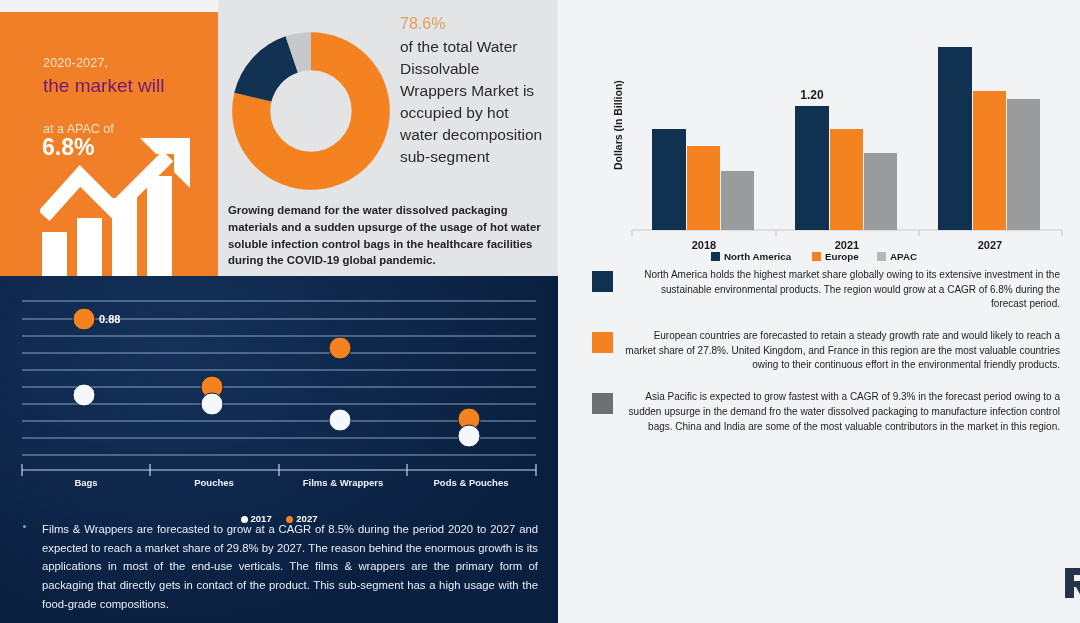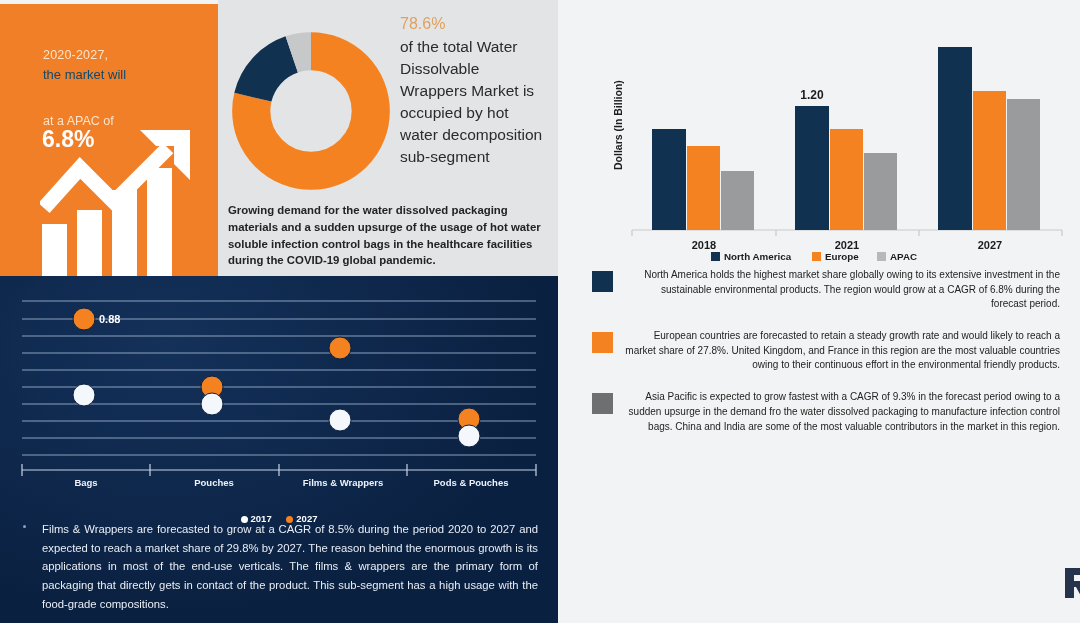--- a/index.html
+++ b/index.html
@@ -15,32 +15,32 @@
     position: relative;
     width: 1080px;
     height: 623px;
     overflow: hidden;
     background: #f2f3f4;
   }
 
   
   #orange-panel {
     position: absolute;
-    left: 0; top: 4px;
+    left: 0; top: 12px;
     width: 218px; height: 276px;
     background: #f07f28;
     overflow: hidden;
   }
   #orange-panel .ln1 {
     position: absolute; left: 43px; top: 44px;
     font-size: 12.5px; color: #fde3c9; letter-spacing: .2px;
   }
   #orange-panel .ln2 {
     position: absolute; left: 43px; top: 63px;
-    font-size: 13px; color: #0c4a6e;
+    font-size: 19px; color: #701a75;
   }
   #orange-panel .ln3 {
     position: absolute; left: 41px; top: 80px;
     font-size: 23px; font-weight: bold; color: #ffffff; letter-spacing: .3px;
   }
   #orange-panel .ln4 {
     position: absolute; left: 43px; top: 110px;
     font-size: 12.5px; color: #fde3c9;
   }
   #orange-panel .ln5 {

